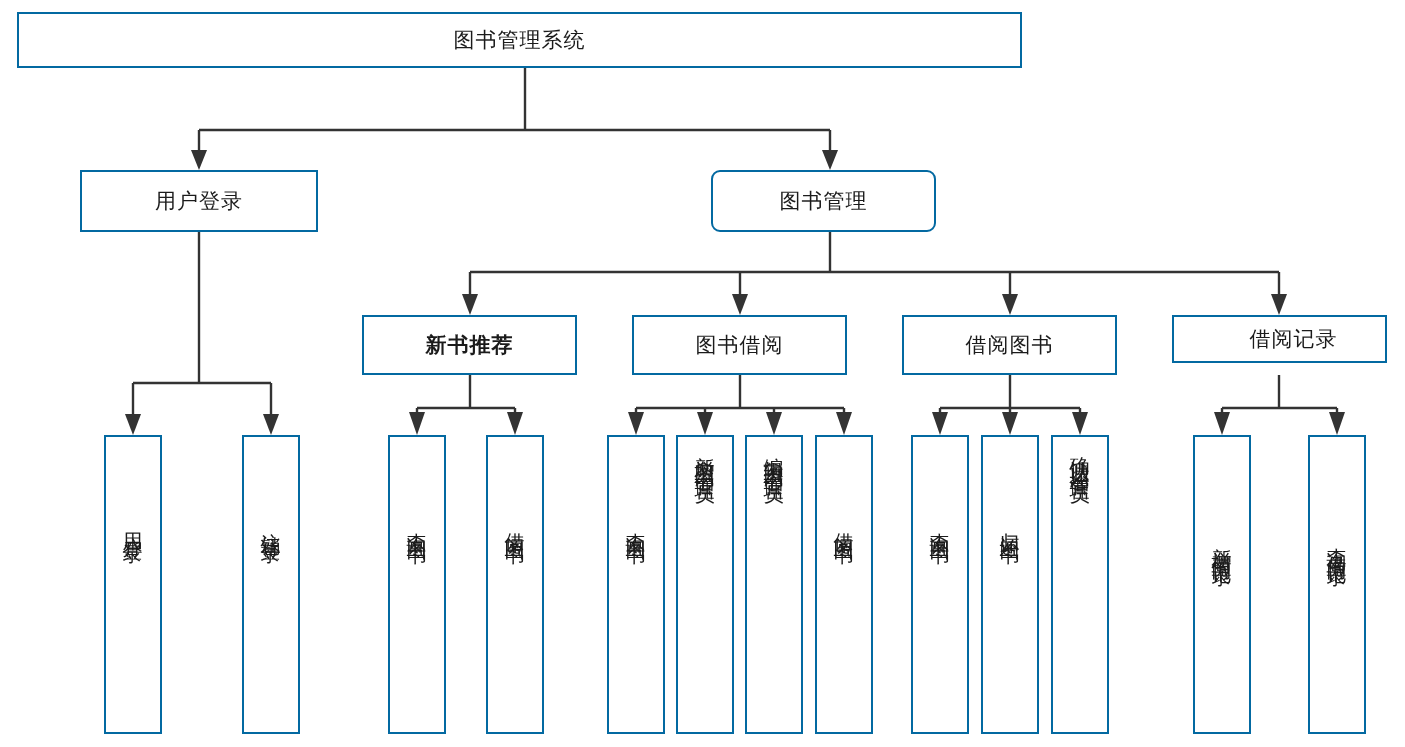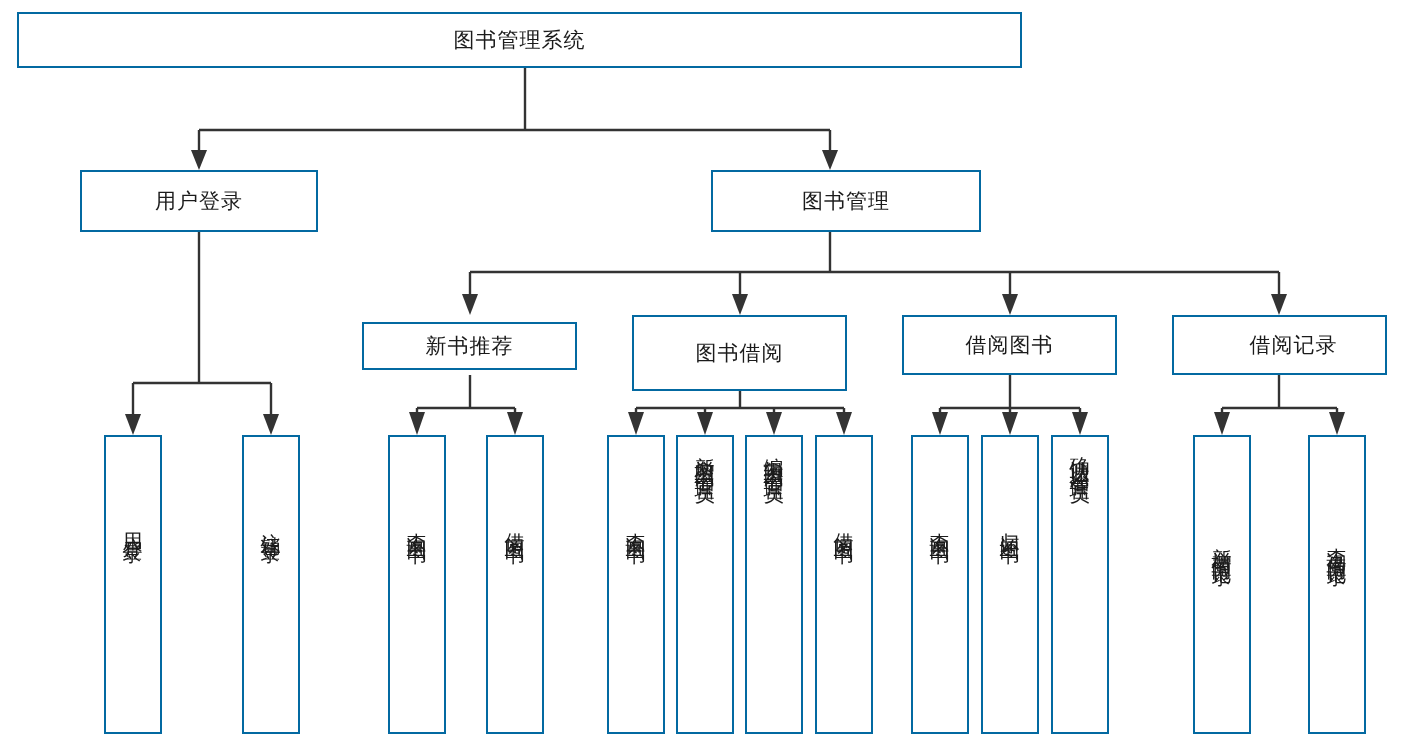--- a/index.html
+++ b/index.html
@@ -154,37 +154,37 @@
   </svg>
 
   <div class="node root" style="left:17px;top:12px;width:1005px;height:56px;">
     <span class="label">图书管理系统</span>
   </div>
 
   <div class="node" style="left:80px;top:170px;width:238px;height:62px;">
     <span class="label">用户登录</span>
   </div>
 
-  <div class="node" style="left:711px;top:170px;width:270px;height:62px;">
+  <div class="node" style="left:711px;top:170px;width:225px;height:62px;border-radius:9px;">
     <span class="label">图书管理</span>
   </div>
 
-  <div class="node" style="left:362px;top:322px;width:215px;height:48px;">
+  <div class="node" style="left:362px;top:315px;width:215px;height:60px;font-weight:bold;">
     <span class="label">新书推荐</span>
   </div>
 
-  <div class="node" style="left:632px;top:315px;width:215px;height:76px;">
+  <div class="node" style="left:632px;top:315px;width:215px;height:60px;">
     <span class="label">图书借阅</span>
   </div>
 
   <div class="node" style="left:902px;top:315px;width:215px;height:60px;">
     <span class="label">借阅图书</span>
   </div>
 
-  <div class="node" style="left:1172px;top:315px;width:215px;height:60px;padding-left:28px;">
+  <div class="node" style="left:1172px;top:315px;width:215px;height:48px;padding-left:28px;">
     <span class="label">借阅记录</span>
   </div>
 
   <div class="node vertical midpad" style="left:104px;top:435px;width:58px;height:299px;">
     <span class="label">用户登录</span>
   </div>
   <div class="node vertical midpad" style="left:242px;top:435px;width:58px;height:299px;">
     <span class="label">注销登录</span>
   </div>
 

